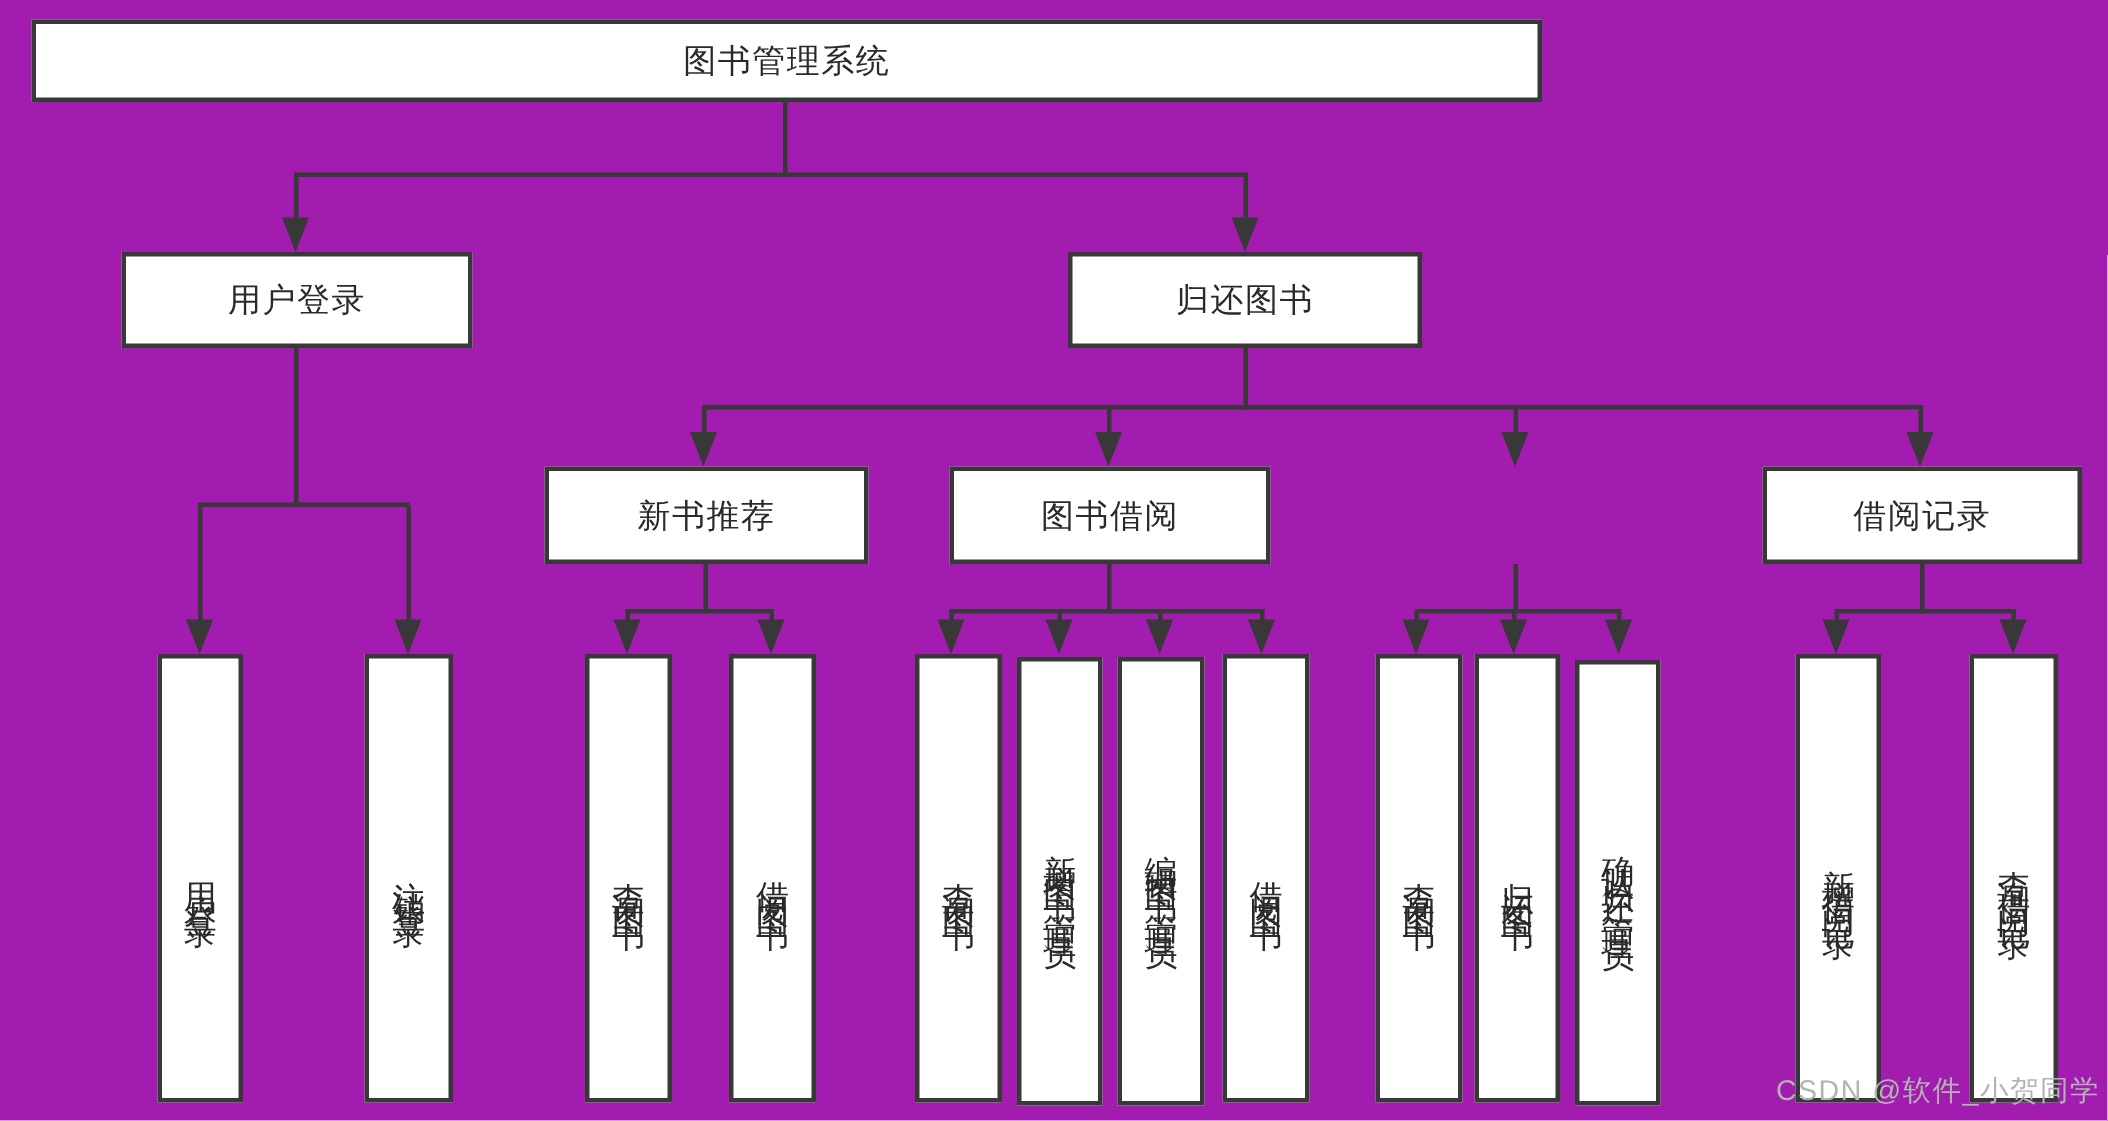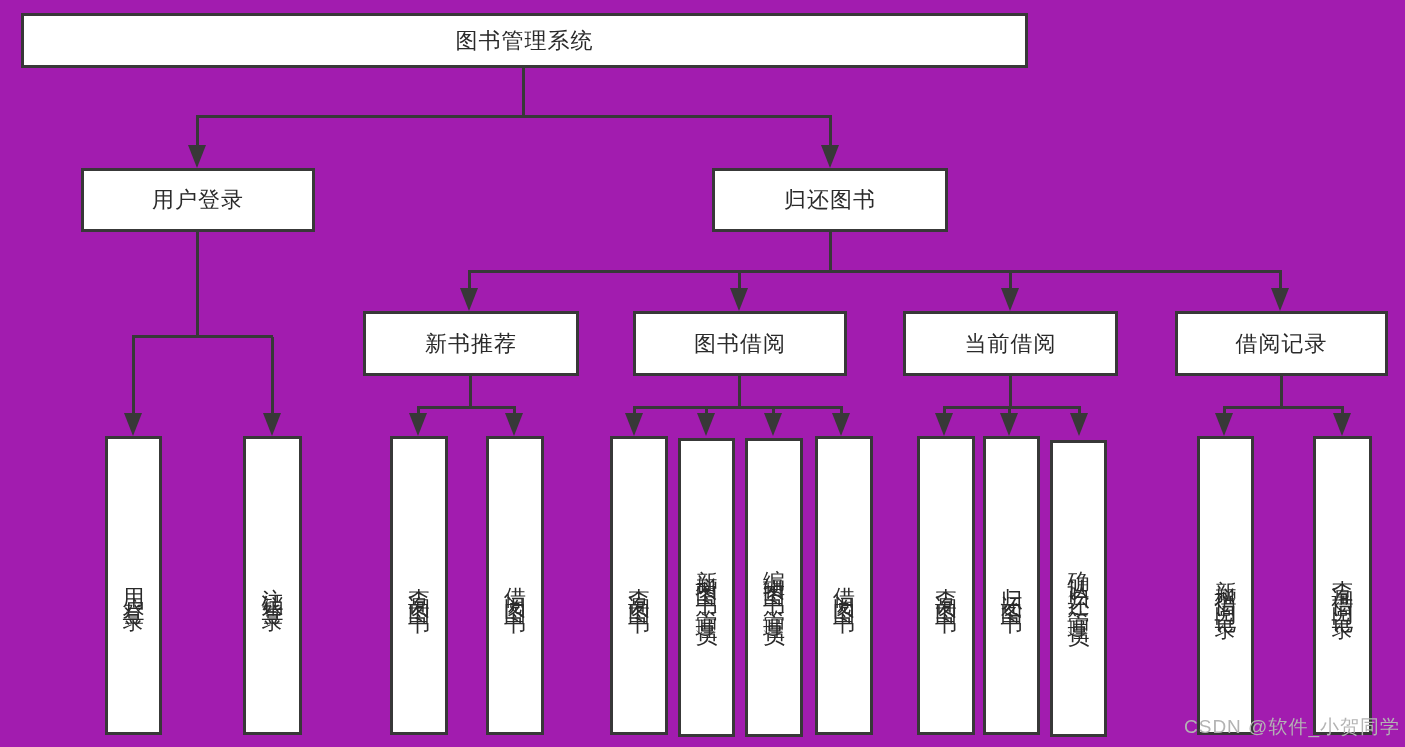--- a/index.html
+++ b/index.html
@@ -115,23 +115,20 @@
   <div class="tri" style="left:1001px; top:288px;"></div>
   <div class="v" style="left:1279px; top:272px; height:17px;"></div>
   <div class="tri" style="left:1271px; top:288px;"></div>
 
   <div class="box" style="left:633px; top:311px; width:214px; height:65px;">
     <span>图书借阅</span>
   </div>
   <div class="box" style="left:363px; top:311px; width:216px; height:65px;">
     <span>新书推荐</span>
   </div>
-  <div class="box" style="left:903px; top:311px; width:215px; height:65px;">
-    <span>当前借阅</span>
-  </div>
   <div class="box" style="left:1175px; top:311px; width:213px; height:65px;">
     <span>借阅记录</span>
   </div>
 
   <div class="v" style="left:469px; top:376px; height:32px;"></div>
   <div class="h" style="left:417px; top:406px; width:99px;"></div>
   <div class="v" style="left:417px; top:408px; height:6px;"></div>
   <div class="tri" style="left:409px; top:413px;"></div>
   <div class="v" style="left:513px; top:408px; height:6px;"></div>
   <div class="tri" style="left:505px; top:413px;"></div>

